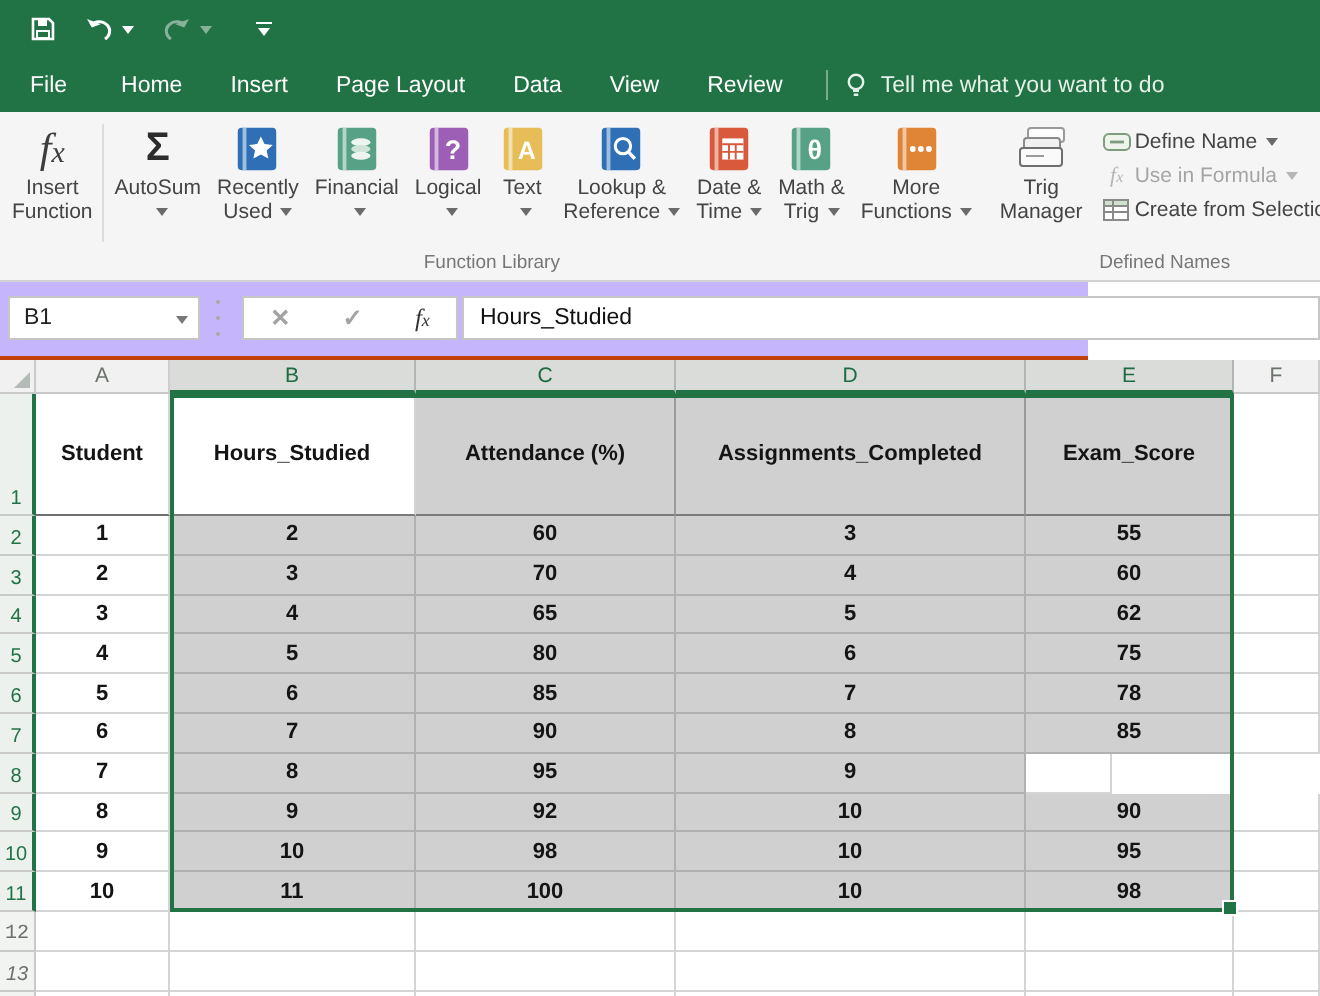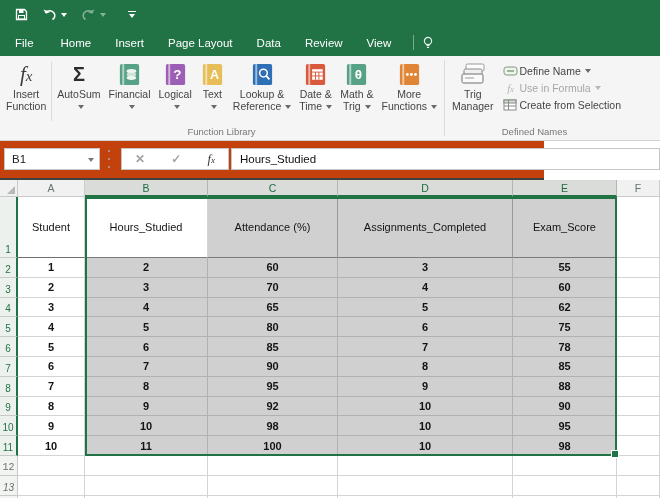--- a/index.html
+++ b/index.html
@@ -43,22 +43,22 @@
   .smallcol{display:flex;flex-direction:column;justify-content:flex-start;padding:4px 0 0 4px;}
   .sbtn{display:flex;align-items:center;height:17px;font-size:10.5px;color:#444;white-space:nowrap;cursor:default;}
   .sbtn .icw{width:18px;display:flex;justify-content:center;}
   .sbtn.dis{opacity:.45;}
   .fxsmall{font-family:"Liberation Serif",serif;font-style:italic;font-size:11px;color:#666;}
   .dar{display:inline-block;width:0;height:0;border-left:3px solid transparent;
        border-right:3px solid transparent;border-top:4px solid #6a6a6a;margin-left:4px;vertical-align:middle;}
   .icw{display:inline-flex;align-items:center;justify-content:center;}
 
   
-  .fbar{position:absolute;left:0;top:141px;width:544px;height:37px;background:#c2410c;
-        border-bottom:2px solid #404040;box-sizing:content-box;}
+  .fbar{position:absolute;left:0;top:141px;width:544px;height:37px;background:#c4b5fd;
+        border-bottom:2px solid #c2410c;box-sizing:content-box;}
   .namebox{position:absolute;left:4px;top:7px;width:96px;height:22px;background:#fff;
            border:1px solid #c6c6c6;box-sizing:border-box;display:flex;align-items:center;
            padding-left:7px;font-size:11.5px;color:#222;}
   .nbarr{position:absolute;right:5px;top:9px;width:0;height:0;border-left:3.5px solid transparent;
          border-right:3.5px solid transparent;border-top:4px solid #777;}
   .fdots{position:absolute;left:108px;top:9px;height:18px;display:flex;flex-direction:column;
          justify-content:space-between;}
   .fdots i{width:2px;height:2px;border-radius:50%;background:#a9a9a9;}
   .fbtns{position:absolute;left:121px;top:7px;width:108px;height:22px;background:#fff;
          border:1px solid #c6c6c6;box-sizing:border-box;display:flex;align-items:center;
@@ -85,21 +85,21 @@
   .srow{display:flex;}
   .rh{width:18px;background:#f2f4f2;border-right:1px solid #c9c9c9;border-bottom:1px solid #c9c9c9;
       box-sizing:border-box;font-size:10px;color:#6e6e6e;display:flex;align-items:flex-end;
       justify-content:center;padding-bottom:2px;}
   .rh.sel{color:#217346;background:#edf1ed;border-right:2px solid #217346;}
   .cell{box-sizing:border-box;border-right:1px solid #d4d4d4;border-bottom:1px solid #d4d4d4;
         display:flex;align-items:center;justify-content:center;font-size:11px;color:#141414;
         background:#fff;overflow:hidden;}
   .cell.grey{background:#d0d0d0;border-right-color:#b1b1b1;border-bottom-color:#b1b1b1;}
   .cell.bold{font-weight:700;}
-  .cell.hdr{font-weight:400;border-bottom-color:#7b7b7b;}
+  .cell.hdr{font-weight:700;border-bottom-color:#7b7b7b;}
   .cell.hdr.grey{border-right-color:#9a9a9a;}
   .cell.a1{border-bottom-color:#6f6f6f;}
   .cell.active-cell{background:#fff;}
 
   .sel-outline{position:absolute;left:85px;top:17px;width:532px;height:259px;
                border:2px solid #217346;box-sizing:border-box;pointer-events:none;}
   .fill-handle{position:absolute;right:-4px;bottom:-4px;width:6px;height:6px;background:#217346;
                border:1px solid #fff;}
 </style>
 </head>
@@ -147,31 +147,32 @@
       </div>
   </div>
 
   <div class="tabrow">
     <div id="tabs">
         <div class="tab file">File</div>
         <div class="tab">Home</div>
         <div class="tab">Insert</div>
         <div class="tab">Page Layout</div>
         <div class="tab">Data</div>
+        <div class="tab">View</div>
         <div class="tab">Review</div>
-        <div class="tab">View</div>
       </div>
     <div class="tabsep"></div>
     <div class="tellme">
       <span class="icw">
         <svg width="12" height="14" viewBox="0 0 12 14">
           <circle cx="6" cy="5" r="3.6" fill="none" stroke="#e4f0e8" stroke-width="1.2"></circle>
           <path d="M4.5 9.4h3M4.9 11.4h2.2" stroke="#e4f0e8" stroke-width="1.2"></path>
         </svg>
       </span>
+      <span>Tell me what you want to do</span>
     </div>
   </div>
 
   <div class="ribbon" id="ribbon">
       <div class="rgroup">
         <div class="grow">
           <div class="rbtn">
             <div class="ico">
               <span class="icw">
                 <span class="fxbig">f<span style="font-size:15px;">x</span></span>
@@ -182,20 +183,33 @@
           </div>
           <div class="bsep"></div>
           <div class="rbtn">
             <div class="ico">
               <span class="icw">
                 <span class="sigma">Σ</span>
               </span>
             </div>
             <div class="l">AutoSum</div>
             <div class="l"><span class="dar"></span></div>
+          </div>
+          <div class="rbtn">
+            <div class="ico">
+              <span class="icw">
+                <svg width="25" height="25" viewBox="0 0 26 26">
+                  <rect x="3" y="2" width="20" height="22" rx="2" fill="#2f6fb5"></rect>
+                  <rect x="5.5" y="2" width="2" height="22" fill="rgba(255,255,255,.55)"></rect>
+                  <path d="M15 6.5l1.9 3.9 4.3.5-3.2 2.9.9 4.2-3.9-2.2-3.9 2.2.9-4.2-3.2-2.9 4.3-.5z" fill="#fff"></path>
+                </svg>
+              </span>
+            </div>
+            <div class="l">Recently</div>
+            <div class="l">Used<span class="dar"></span></div>
           </div>
           <div class="rbtn">
             <div class="ico">
               <span class="icw">
                 <svg width="25" height="25" viewBox="0 0 26 26">
                   <rect x="3" y="2" width="20" height="22" rx="2" fill="#57a286"></rect>
                   <rect x="5.5" y="2" width="2" height="22" fill="rgba(255,255,255,.55)"></rect>
                   <ellipse cx="15" cy="9.5" rx="5" ry="2.1" fill="#eef5f1"></ellipse>
                   <ellipse cx="15" cy="13" rx="5" ry="2.1" fill="#cfe3d8"></ellipse>
                   <ellipse cx="15" cy="16.5" rx="5" ry="2.1" fill="#eef5f1"></ellipse>
@@ -437,21 +451,20 @@
           <div class="cell bold grey" style="width: 175px;">8</div>
           <div class="cell bold grey" style="width: 104px;">85</div>
           <div class="cell" style="width: 43px;"></div>
         </div>
         <div class="srow" style="height: 19.8px;">
           <div class="rh sel" style="height: 19.8px;">8</div>
           <div class="cell bold" style="width: 67px;">7</div>
           <div class="cell bold grey" style="width: 123px;">8</div>
           <div class="cell bold grey" style="width: 130px;">95</div>
           <div class="cell bold grey" style="width: 175px;">9</div>
-          <div class="cell bold grey" style="width: 104px;">88</div>
           <div class="cell" style="width: 43px;"></div>
         </div>
         <div class="srow" style="height: 19.8px;">
           <div class="rh sel" style="height: 19.8px;">9</div>
           <div class="cell bold" style="width: 67px;">8</div>
           <div class="cell bold grey" style="width: 123px;">9</div>
           <div class="cell bold grey" style="width: 130px;">92</div>
           <div class="cell bold grey" style="width: 175px;">10</div>
           <div class="cell bold grey" style="width: 104px;">90</div>
           <div class="cell" style="width: 43px;"></div>

